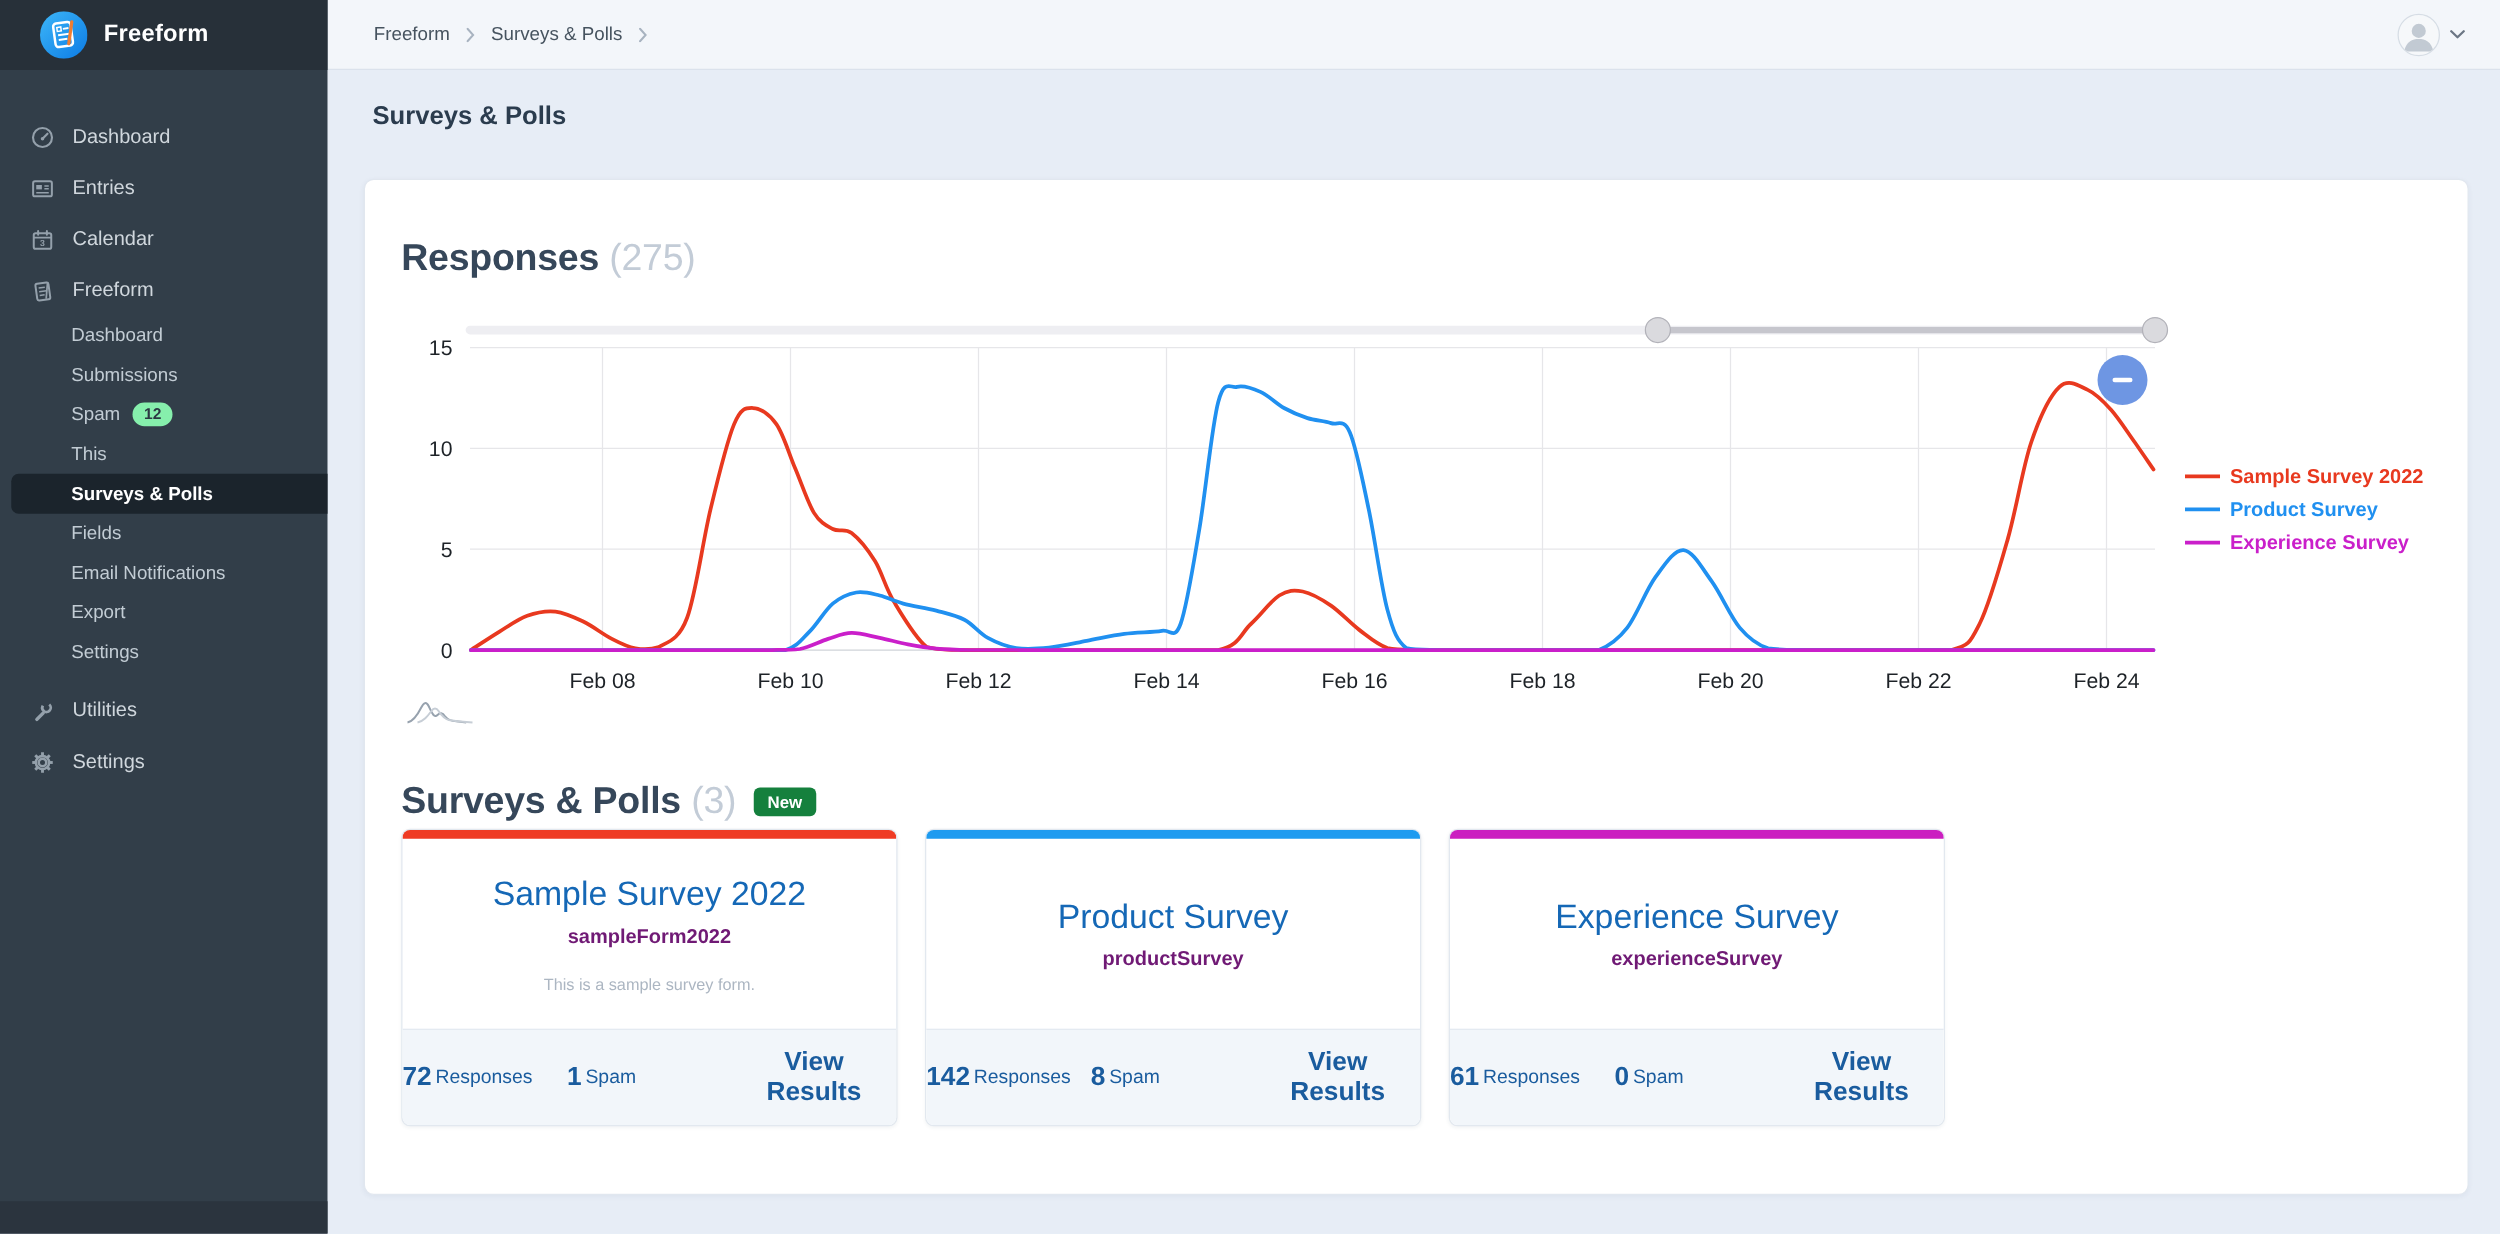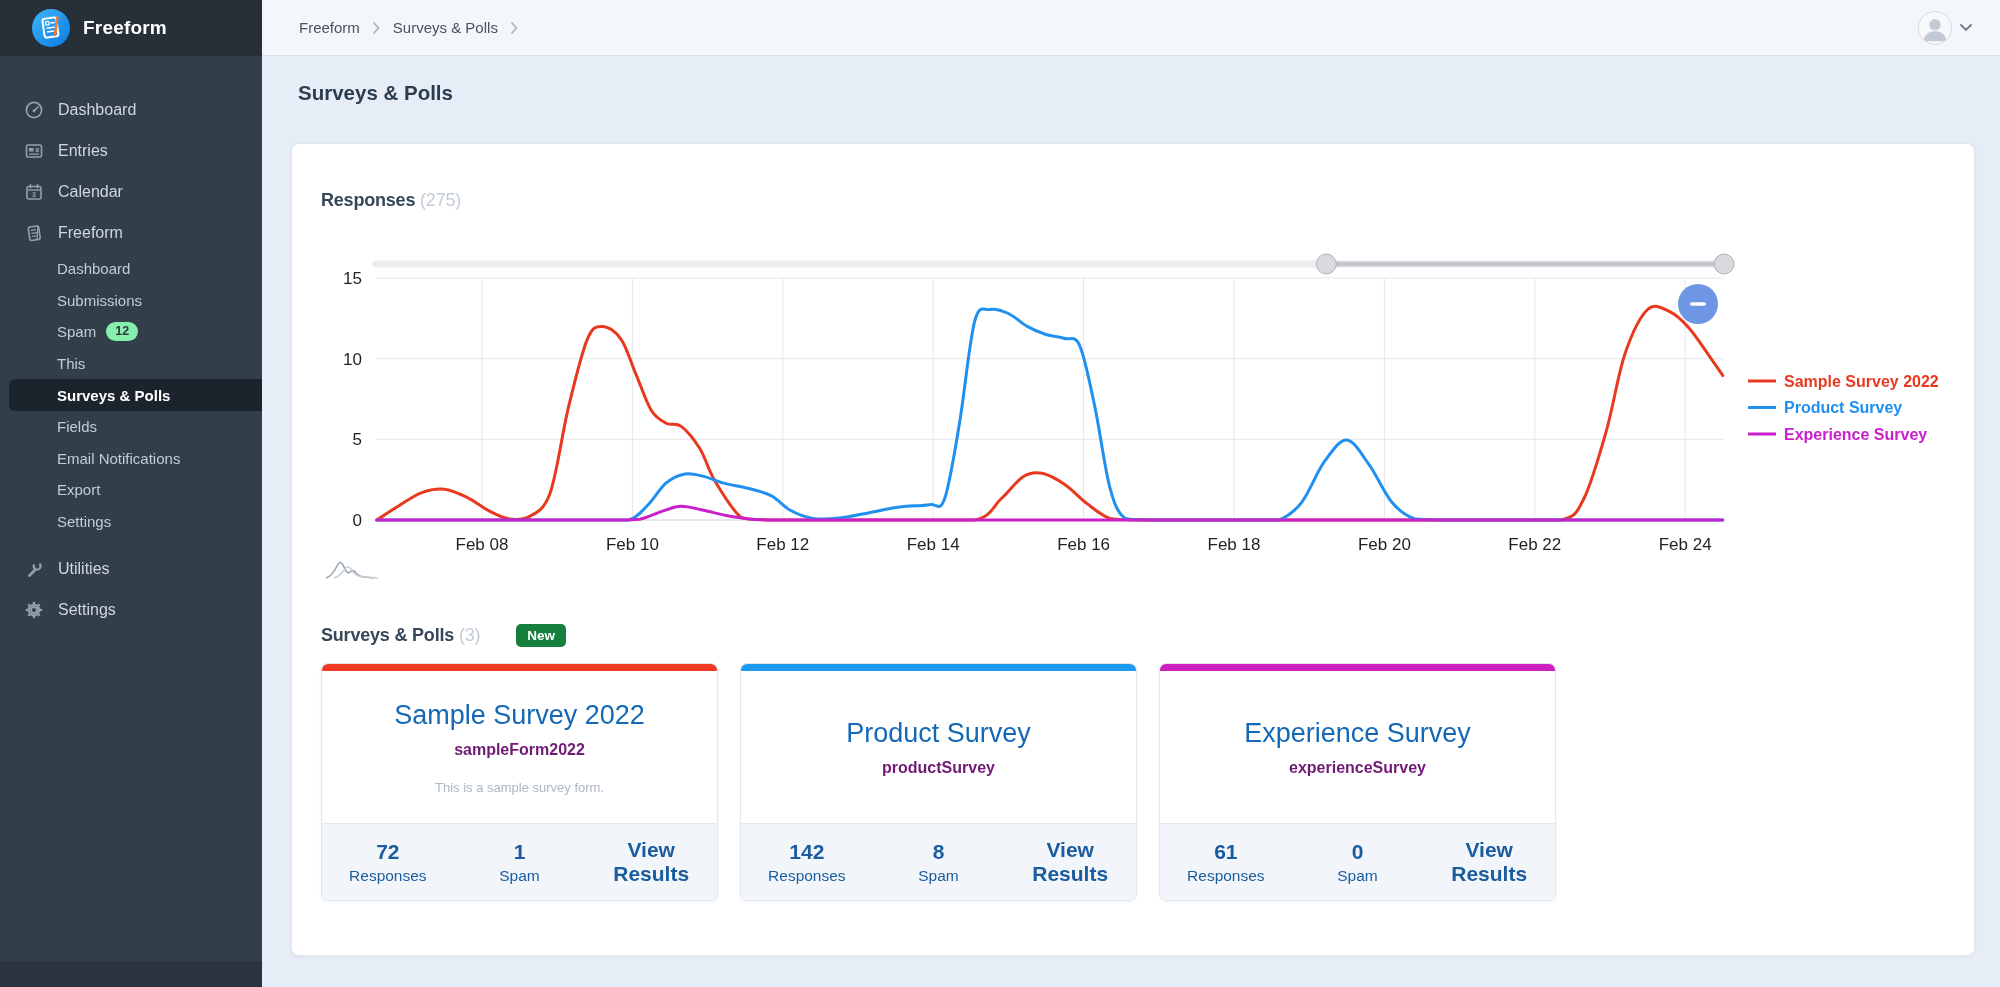--- a/index.html
+++ b/index.html
@@ -38,44 +38,44 @@
   .avatar { width:34px; height:34px; border-radius:50%; background:#f6f8fa;
     border:1px solid #d6dde5; overflow:hidden; }
 
   .content { flex:1; background:#e7edf6; }
   .page-title { font-size:20.5px; font-weight:bold; color:#2b3c4e;
     margin:25px 0 0 36px; }
 
   .panel { position:relative; width:1684px; height:813px; margin:38px 0 0 29px;
     background:#fff; border:1px solid #e1e7ef; border-radius:8px;
     box-shadow:0 1px 4px rgba(40,60,90,.05); }
-  .panel-heading { position:absolute; left:29px; top:46px; font-size:18px;
+  .panel-heading { position:absolute; left:29px; top:46px; font-size:30px;
     font-weight:bold; color:#36475a; letter-spacing:-.2px; }
   .panel-heading .count { color:#c3ccd7; font-weight:normal; }
   #chart { position:absolute; left:0; top:100px; }
   #chart text { font-family:"Liberation Sans","DejaVu Sans",sans-serif; }
 
   .section-head { position:absolute; left:29px; top:480px; display:flex;
-    align-items:center; gap:36px;justify-content:flex-end; }
+    align-items:center; gap:14px;justify-content:flex-end; }
   .new-badge { background:#15803d; color:#fff; font-size:13.5px; font-weight:bold;
     border-radius:5px; padding:4px 11px; }
 
   .cards { position:absolute; left:29px; top:519px; display:flex; gap:22px; }
   .card { width:397px; border:1px solid #e2e8ef; border-radius:7px; background:#fff;
     overflow:hidden; box-shadow:0 1px 3px rgba(40,60,90,.06); }
   .card-accent { height:7px; }
   .card-body { height:152px; display:flex; flex-direction:column; justify-content:center;
     align-items:center; text-align:center; padding:6px 18px; }
   .card-title { font-size:27px; color:#1568b6; }
   .card-handle { font-size:16px; font-weight:bold; color:#701a75; margin-top:10px; }
   .card-desc { font-size:13px; color:#acb6c2; margin-top:21px; }
   .card-desc:empty { display:none; }
   .card-footer { height:77px; background:#f2f6fa; border-top:1px solid #e4eaf1;
     display:flex; align-items:center; }
-  .foot-cell { flex:1; display:flex; flex-direction:column; align-items:center; gap:3px; }
+  .foot-cell { flex:1; display:flex; flex-direction:row; align-items:center; gap:3px; }
   .foot-num { font-size:21px; font-weight:bold; color:#1a5c9e; }
   .foot-label { font-size:15.5px; color:#1a5c9e; }
   .view-results { flex:1; font-size:21px; font-weight:bold; color:#1a5c9e;
     text-align:center; line-height:1.15; cursor:pointer; }
   .view-results span { display:inline-block; max-width:95px; }
 </style>
 </head>
 <body>
 
 <div class="sidebar">

